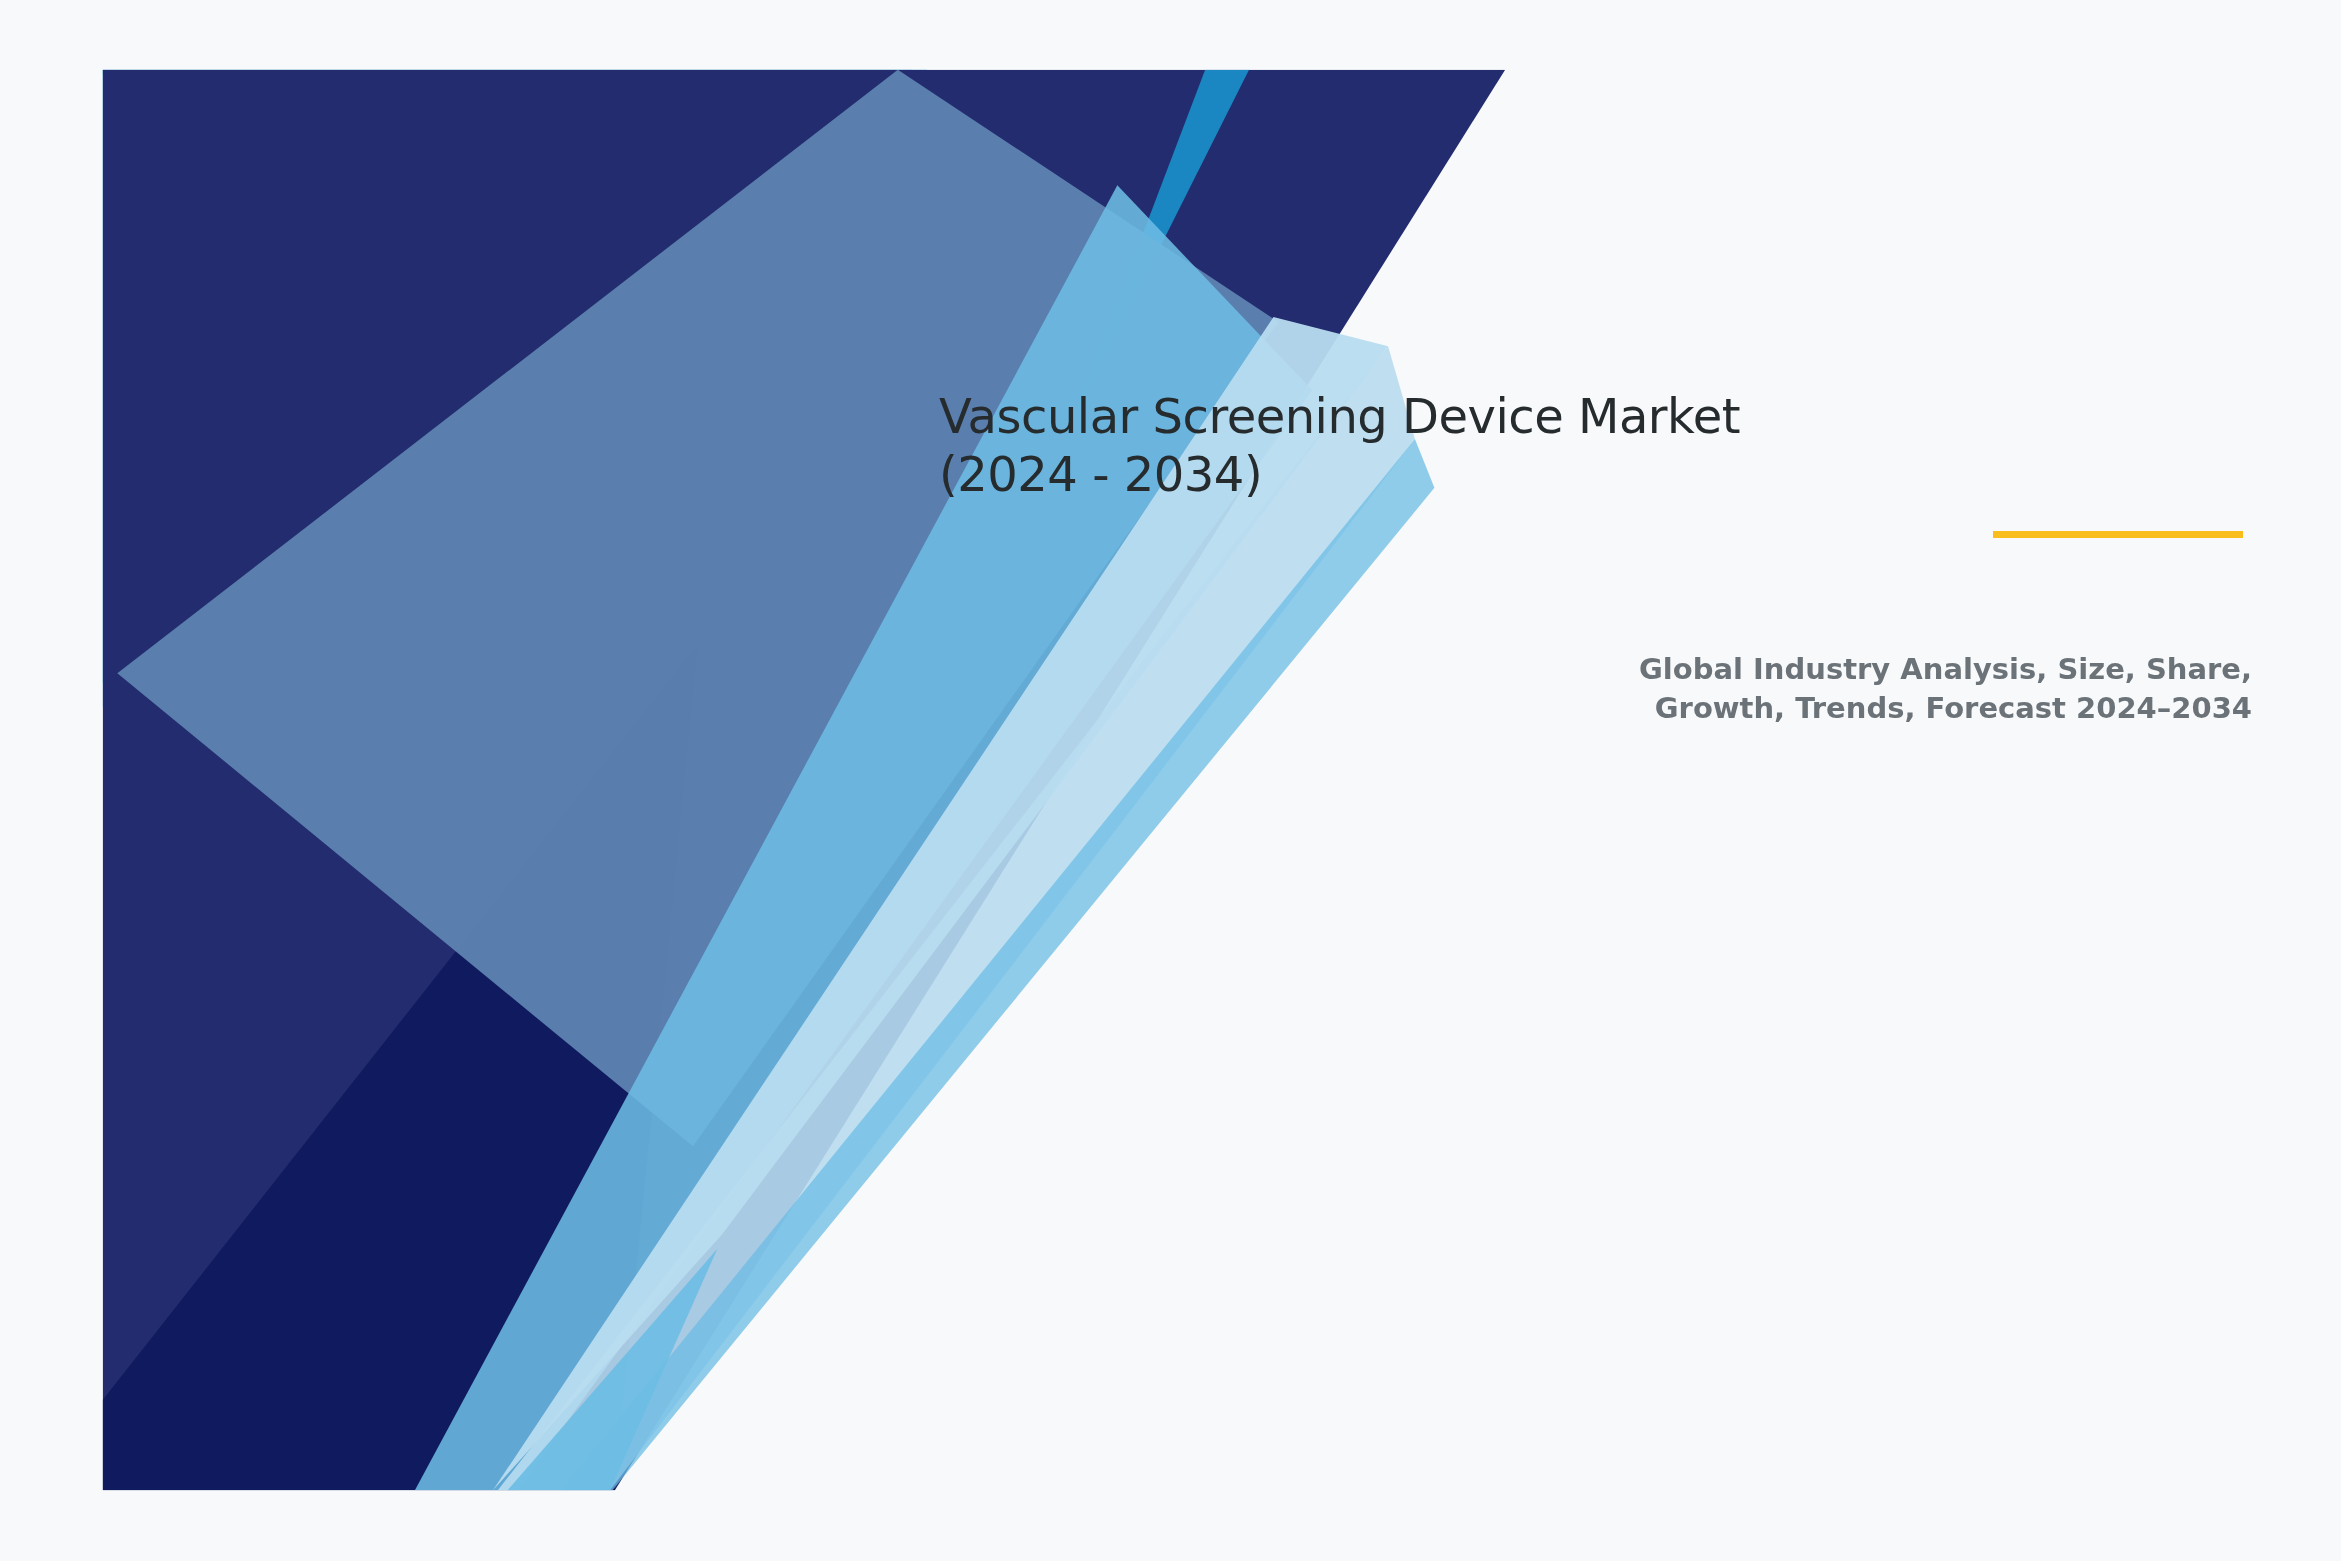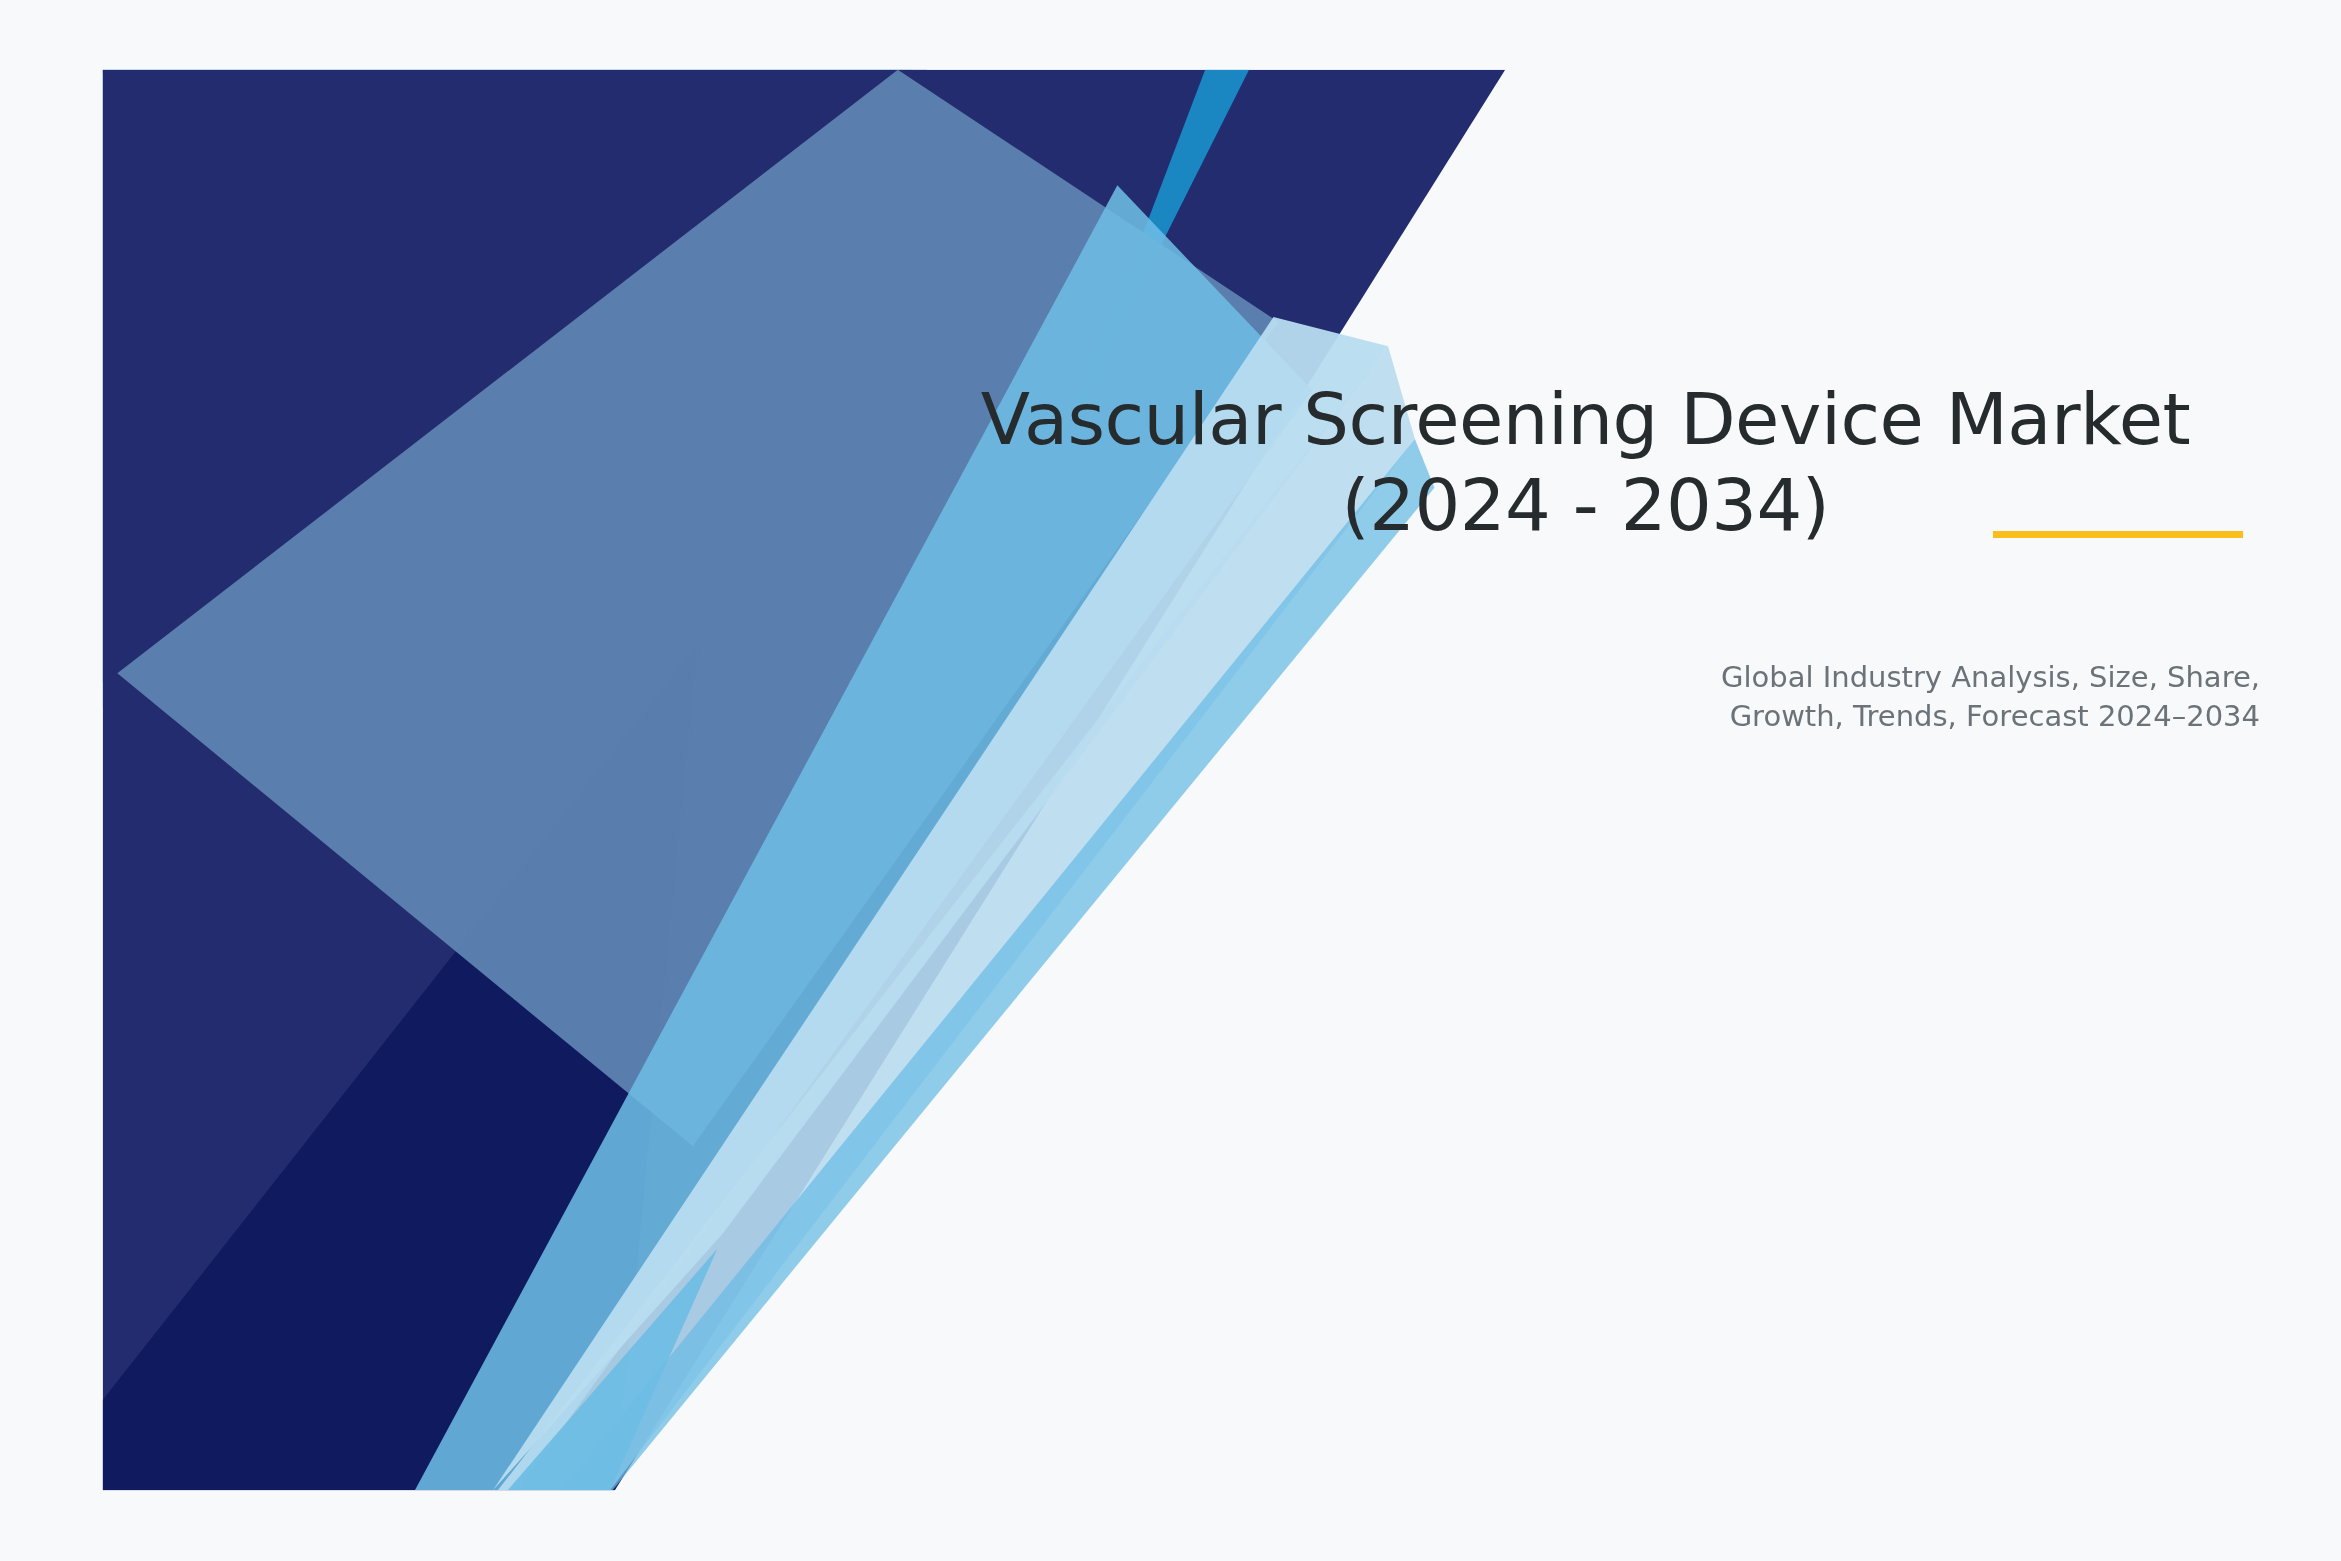--- a/index.html
+++ b/index.html
@@ -40,52 +40,52 @@
   
   #title-block {
     position: absolute;
     left: 927px;
     top: 376px;
     width: 1317px;
     text-align: right;
   }
 
   #report-title {
-    margin: 0;
+    margin: 12px;
     font-family: "DejaVu Sans", sans-serif;
     font-weight: 400;
-    font-size: 72px;
+    font-size: 48px;
     line-height: 1.20;
     letter-spacing: -0.5px;
     color: #262b2e;
-    text-align: center;
+    text-align: left;
     position: relative;
     z-index: 3;
     white-space: pre-line;
   }
 
   #title-accent-underline {
     position: absolute;
     left: 1993px;
     top: 531px;
     width: 250px;
     height: 6.8px;
     background: #f9be1c;
     z-index: 2;
   }
 
   #report-subtitle {
-    margin: 16px;
+    margin: 8px;
     position: absolute;
     left: 927px;
     top: 642px;
     width: 1317px;
     text-align: right;
     font-family: "DejaVu Sans", sans-serif;
-    font-weight: 400;
+    font-weight: 700;
     font-size: 29px;
     line-height: 1.34;
     color: #6b7378;
     white-space: pre-line;
   }
 </style>
 </head>
 <body>
 
 <div id="cover-page">

